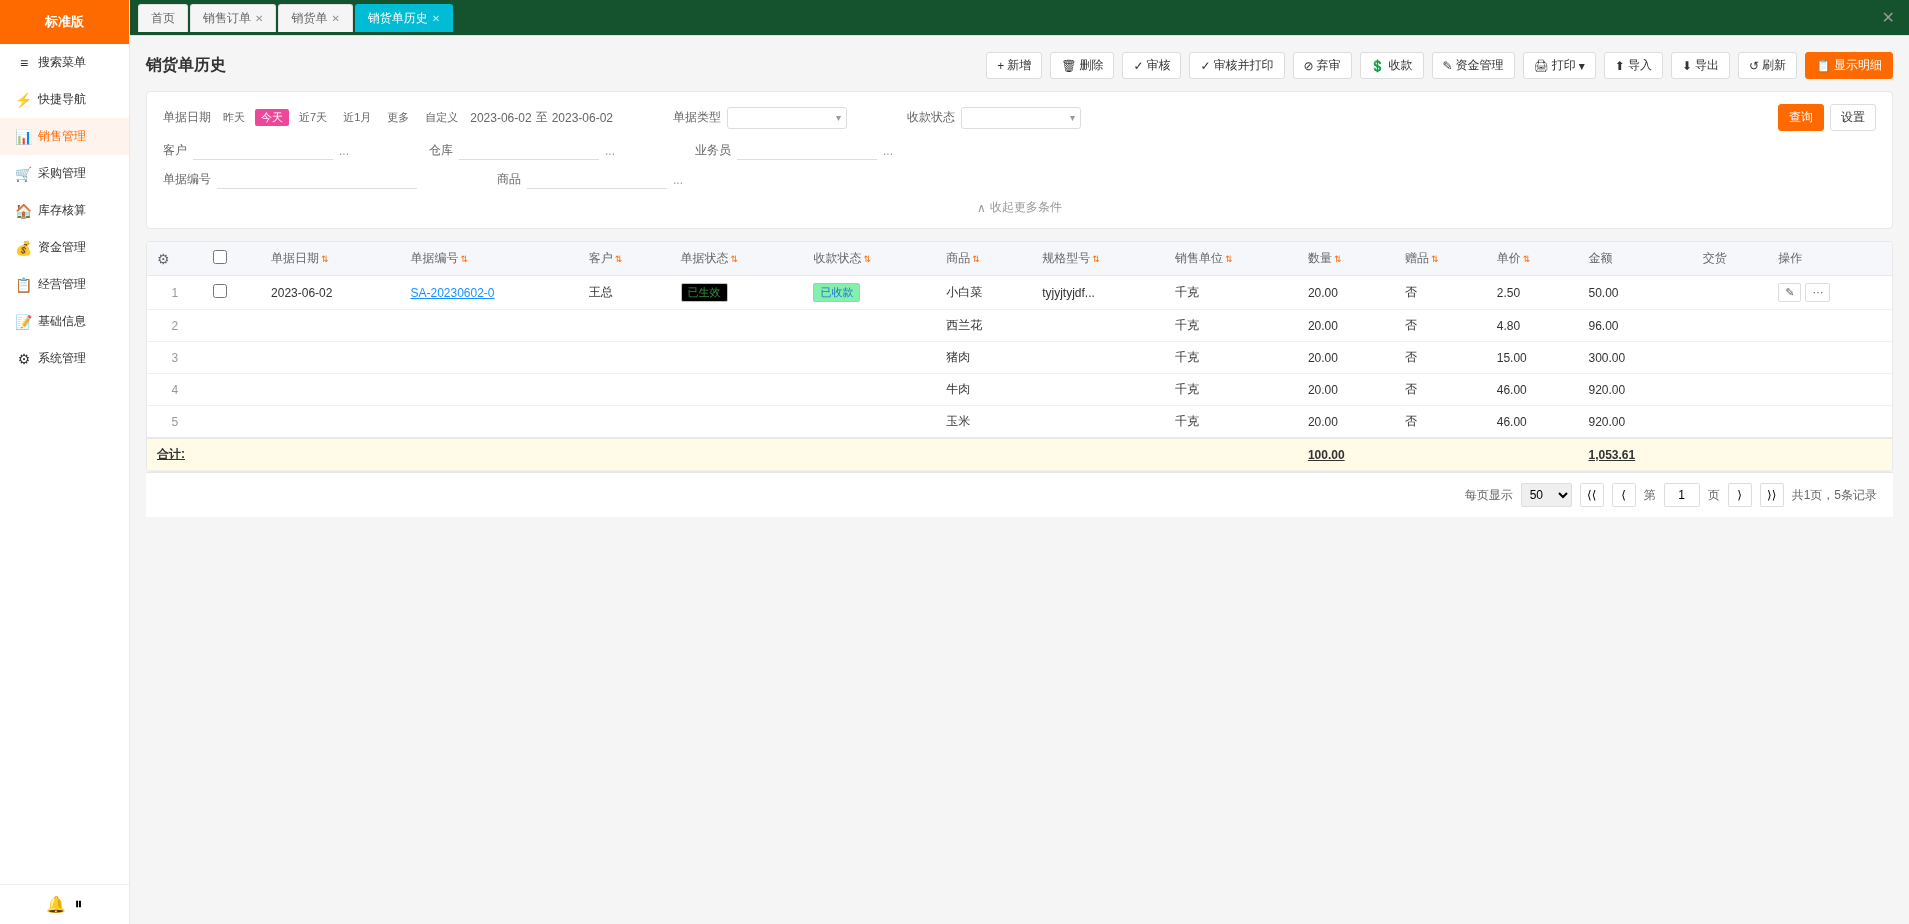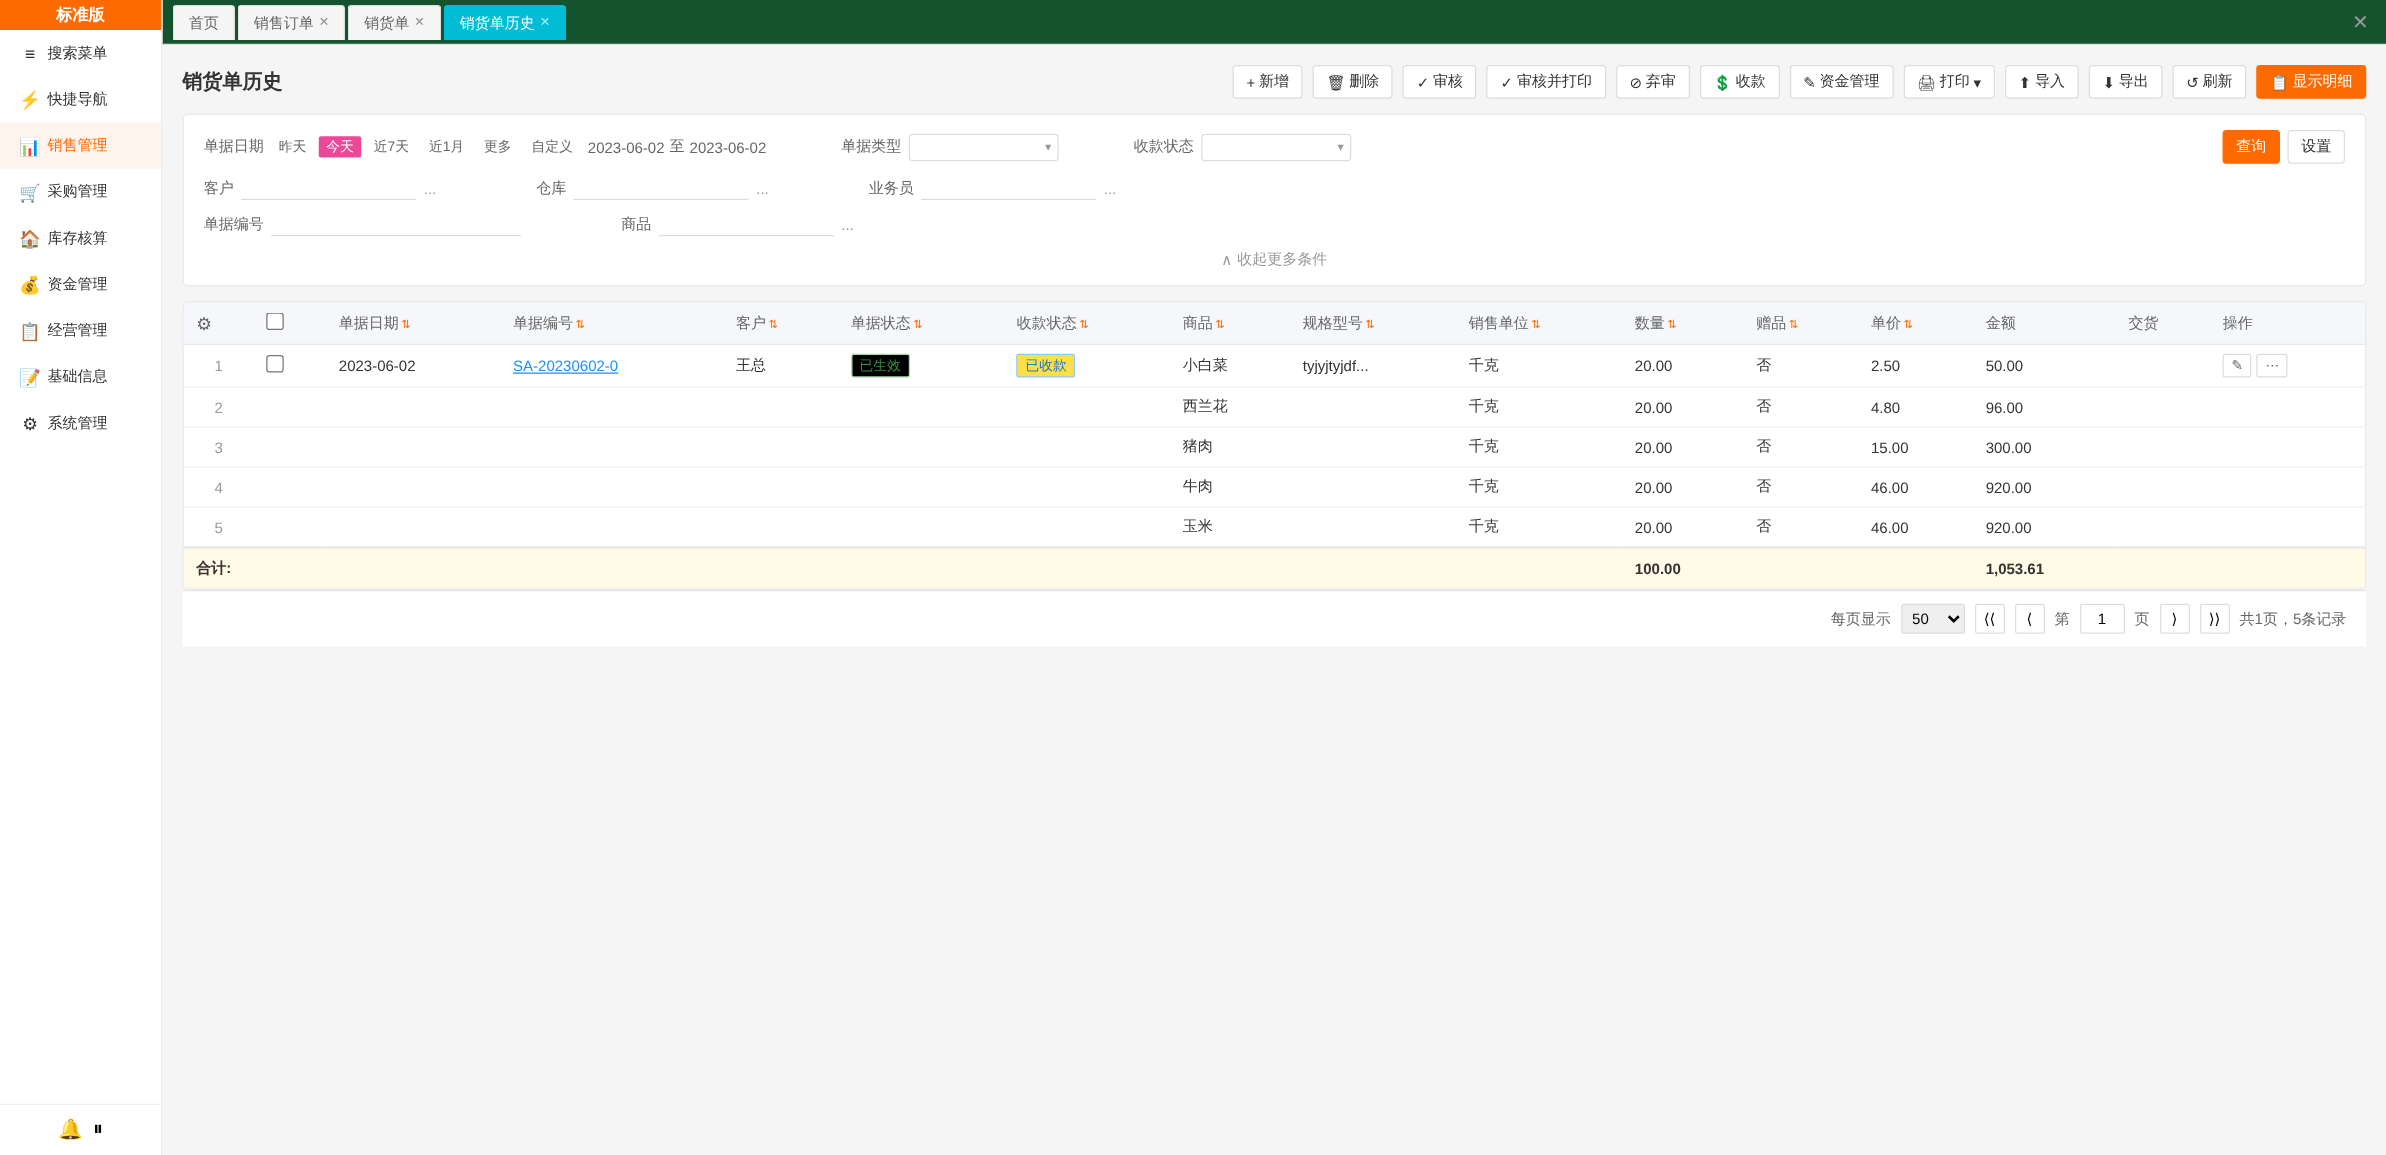--- a/index.html
+++ b/index.html
@@ -1,20 +1,20 @@
 <!DOCTYPE html>
 <html><head>
   <meta charset="utf-8">
   <style>
     * { box-sizing: border-box; margin: 0; padding: 0; }
     body { font-family: 'Microsoft YaHei', Arial, sans-serif; font-size: 12px; background: #f5f5f5; display: flex; height: 100vh; overflow: hidden; }
 
     
     .sidebar { width: 130px; background: #fff; border-right: 1px solid #e8e8e8; display: flex; flex-direction: column; min-height: 100vh; }
-    .sidebar-logo { height: 24px; background: #ff6a00; display: flex; align-items: center; justify-content: center; color: #fff; font-size: 13px; font-weight: bold; }
+    .sidebar-logo { height: 44px; background: #ff6a00; display: flex; align-items: center; justify-content: center; color: #fff; font-size: 13px; font-weight: bold; }
     .sidebar-item { display: flex; align-items: center; padding: 10px 16px; cursor: pointer; color: #333; font-size: 12px; gap: 6px; }
     .sidebar-item.active { background: #fff3ee; color: #ff6a00; }
     .sidebar-icon { width: 16px; height: 16px; display: inline-flex; align-items: center; justify-content: center; font-size: 14px; }
     .sidebar-bottom { margin-top: auto; padding: 10px; border-top: 1px solid #f0f0f0; display: flex; gap: 8px; justify-content: center; }
 
     
     .main { flex: 1; display: flex; flex-direction: column; overflow: hidden; }
 
     
     .tab-bar { background: #14532d; border-bottom: 1px solid #e0e0e0; display: flex; align-items: center; height: 36px; padding: 0 8px; gap: 2px; }
@@ -55,28 +55,28 @@
     .table-wrapper { background: #fff; border: 1px solid #e8e8e8; border-radius: 4px; overflow: auto; }
     table { width: 100%; border-collapse: collapse; font-size: 12px; }
     thead tr { background: #f5f7fa; }
     th { padding: 8px 10px; text-align: left; color: #666; font-weight: normal; border-bottom: 1px solid #e8e8e8; white-space: nowrap; }
     td { padding: 7px 10px; border-bottom: 1px solid #f0f0f0; color: #333; white-space: nowrap; }
     .th-sort { display: flex; align-items: center; gap: 2px; cursor: pointer; }
     .th-sort-icon { font-size: 9px; color: #ff6a00; }
     .settings-icon { font-size: 14px; cursor: pointer; }
     .status-badge { display: inline-block; padding: 1px 6px; border-radius: 2px; font-size: 11px; }
     .status-active { background: #000000; color: #388e3c; border: 1px solid #a5d6a7; }
-    .status-paid { background: #fde047; color: #1976d2; border: 1px solid #90caf9; }
+    .status-paid { background: #86efac; color: #1976d2; border: 1px solid #90caf9; }
     .link { color: #1890ff; cursor: pointer; text-decoration: underline; }
     .action-btns { display: flex; gap: 4px; }
     .action-btn { padding: 2px 6px; border: 1px solid #ddd; border-radius: 2px; cursor: pointer; font-size: 11px; color: #666; background: #fff; }
 
     
     .table-summary { background: #fffbe6; }
-    .table-summary td { font-weight: bold; border-top: 2px solid #e8e8e8; }
+    .table-summary td { font-weight: bold; border-top: 2px solid #e8e8e8; text-decoration: underline; }
 
     
     .pagination { display: flex; align-items: center; justify-content: flex-end; padding: 10px 16px; background: #fff; border-top: 1px solid #e8e8e8; gap: 8px; font-size: 12px; color: #666; }
     .page-btn { width: 24px; height: 24px; display: inline-flex; align-items: center; justify-content: center; border: 1px solid #ddd; border-radius: 2px; cursor: pointer; background: #fff; font-size: 12px; }
     .page-input { width: 36px; height: 24px; border: 1px solid #ddd; border-radius: 2px; text-align: center; font-size: 12px; }
     .page-select { height: 24px; border: 1px solid #ddd; border-radius: 2px; font-size: 12px; padding: 0 4px; }
 
     .checkbox { width: 14px; height: 14px; cursor: pointer; }
     .row-num { color: #999; text-align: center; }
   </style>

